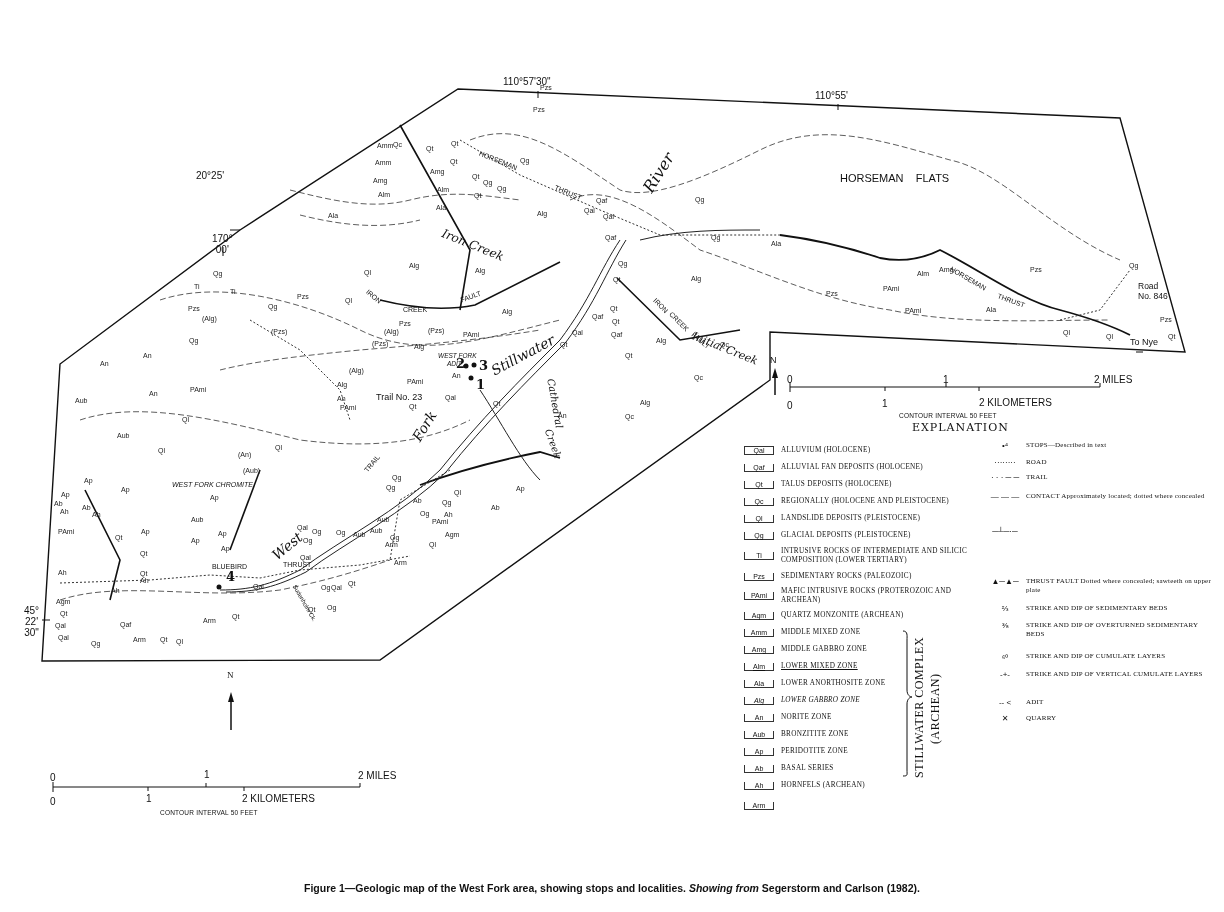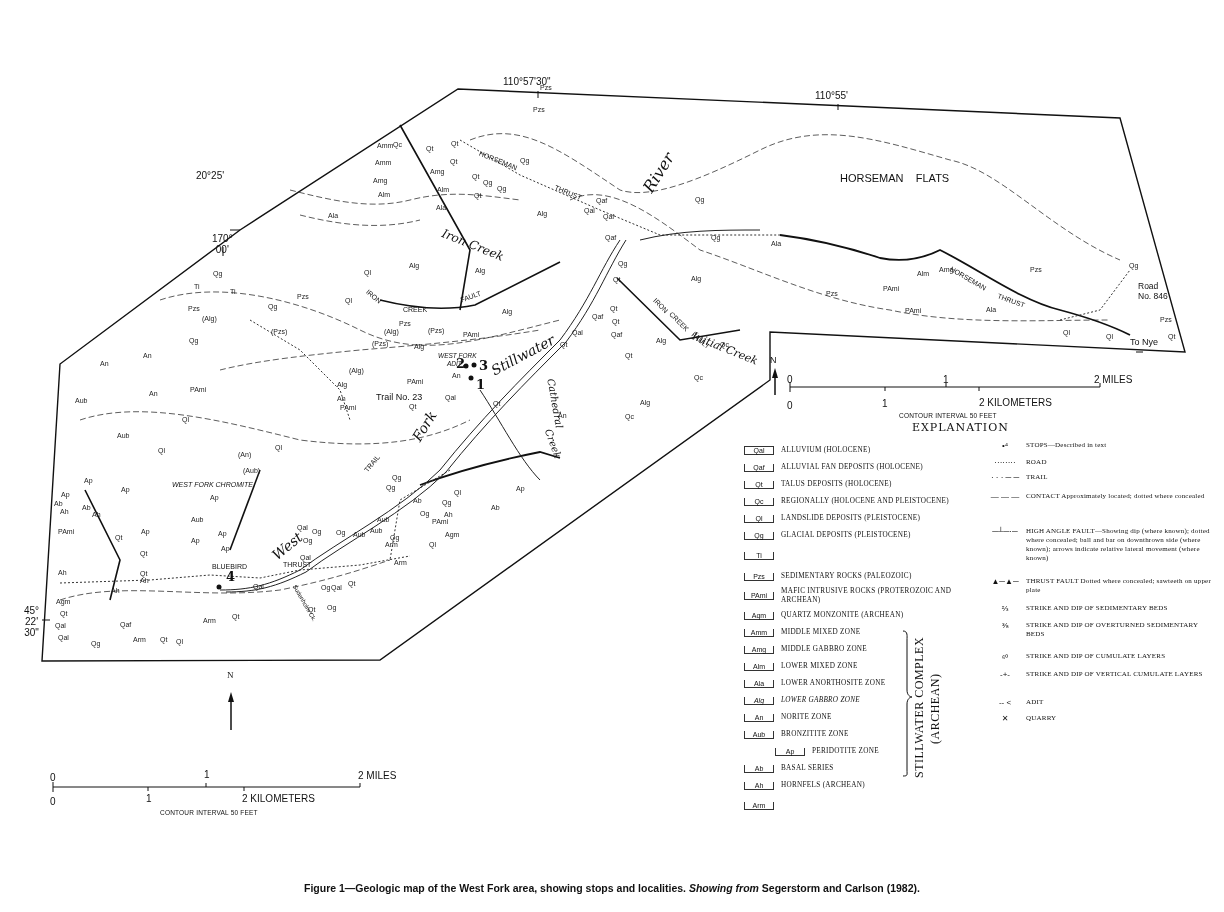--- a/index.html
+++ b/index.html
@@ -357,20 +357,21 @@
     <div class="unit" style="height: 17px;">
       <div class="box">Ql</div>
       <div class="desc">LANDSLIDE DEPOSITS (PLEISTOCENE)</div>
     </div>
     <div class="unit" style="height: 17px;">
       <div class="box">Qg</div>
       <div class="desc">GLACIAL DEPOSITS (PLEISTOCENE)</div>
     </div>
     <div class="unit" style="height: 24px;">
       <div class="box">Ti</div>
+      <div class="desc">INTRUSIVE ROCKS OF INTERMEDIATE AND SILICIC COMPOSITION (LOWER TERTIARY)</div>
     </div>
     <div class="unit" style="height: 17px;">
       <div class="box">Pzs</div>
       <div class="desc">SEDIMENTARY ROCKS (PALEOZOIC)</div>
     </div>
     <div class="unit" style="height: 22px;">
       <div class="box">PAmi</div>
       <div class="desc">MAFIC INTRUSIVE ROCKS (PROTEROZOIC AND ARCHEAN)</div>
     </div>
     <div class="unit" style="height: 17px;">
@@ -378,41 +379,41 @@
       <div class="desc">QUARTZ MONZONITE  (ARCHEAN)</div>
     </div>
     <div class="unit" style="height: 17px;">
       <div class="box">Amm</div>
       <div class="desc">MIDDLE MIXED ZONE</div>
     </div>
     <div class="unit" style="height: 17px;">
       <div class="box">Amg</div>
       <div class="desc">MIDDLE GABBRO ZONE</div>
     </div>
-    <div class="unit" style="height: 17px;">
+    <div class="unit" style="height: 17px; text-decoration: underline;">
       <div class="box">Alm</div>
       <div class="desc">LOWER MIXED ZONE</div>
     </div>
     <div class="unit" style="height: 17px;">
       <div class="box">Ala</div>
       <div class="desc">LOWER ANORTHOSITE ZONE</div>
     </div>
     <div class="unit" style="height: 17px; font-style: italic;">
       <div class="box">Alg</div>
       <div class="desc">LOWER GABBRO ZONE</div>
     </div>
     <div class="unit" style="height: 17px;">
       <div class="box">An</div>
       <div class="desc">NORITE ZONE</div>
     </div>
     <div class="unit" style="height: 17px;">
       <div class="box">Aub</div>
       <div class="desc">BRONZITITE ZONE</div>
     </div>
-    <div class="unit" style="height: 17px; margin-left: 31px;">
+    <div class="unit" style="height: 17px;">
       <div class="box">Ap</div>
       <div class="desc">PERIDOTITE ZONE</div>
     </div>
     <div class="unit" style="height: 17px;">
       <div class="box">Ab</div>
       <div class="desc">BASAL SERIES</div>
     </div>
     <div class="unit" style="height: 17px;">
       <div class="box">Ah</div>
       <div class="desc">HORNFELS (ARCHEAN)</div>
@@ -437,21 +438,20 @@
     <div class="symrow" style="top: 473px;">
       <div class="g">· · · ─ ─</div>
       <div class="t">TRAIL</div>
     </div>
     <div class="symrow" style="top: 492px;">
       <div class="g">— — —</div>
       <div class="t">CONTACT   Approximately located; dotted where concealed</div>
     </div>
     <div class="symrow" style="top: 527px;">
       <div class="g">─┴─·─</div>
-      <div class="t">HIGH ANGLE FAULT—Showing dip (where known); dotted where concealed; ball and bar on downthrown side (where known); arrows indicate relative lateral movement (where known)</div>
     </div>
     <div class="symrow" style="top: 577px;">
       <div class="g">▲─▲─</div>
       <div class="t">THRUST FAULT   Dotted where concealed; sawteeth on upper plate</div>
     </div>
     <div class="symrow" style="top: 604px;">
       <div class="g">⅔</div>
       <div class="t">STRIKE AND DIP OF SEDIMENTARY BEDS</div>
     </div>
     <div class="symrow" style="top: 621px;">

